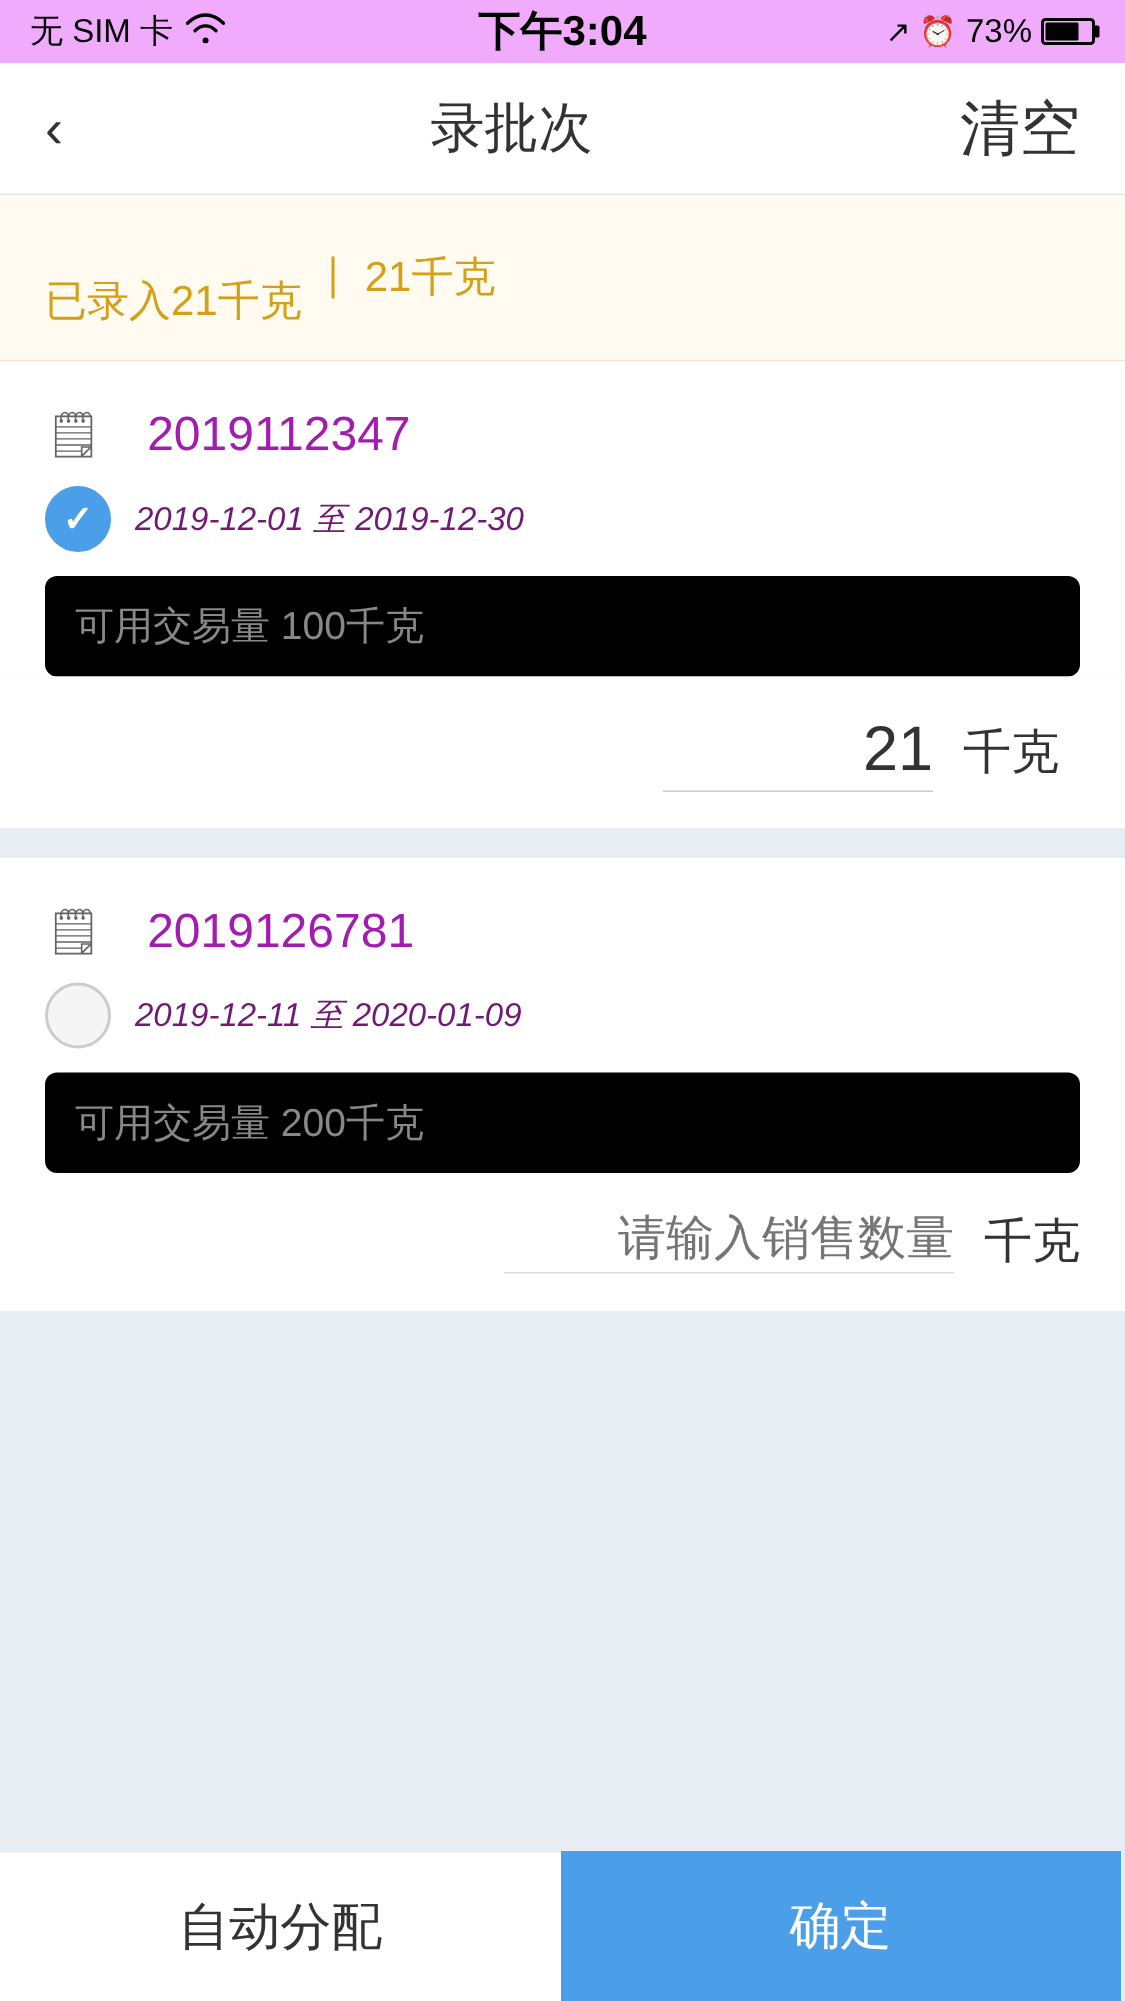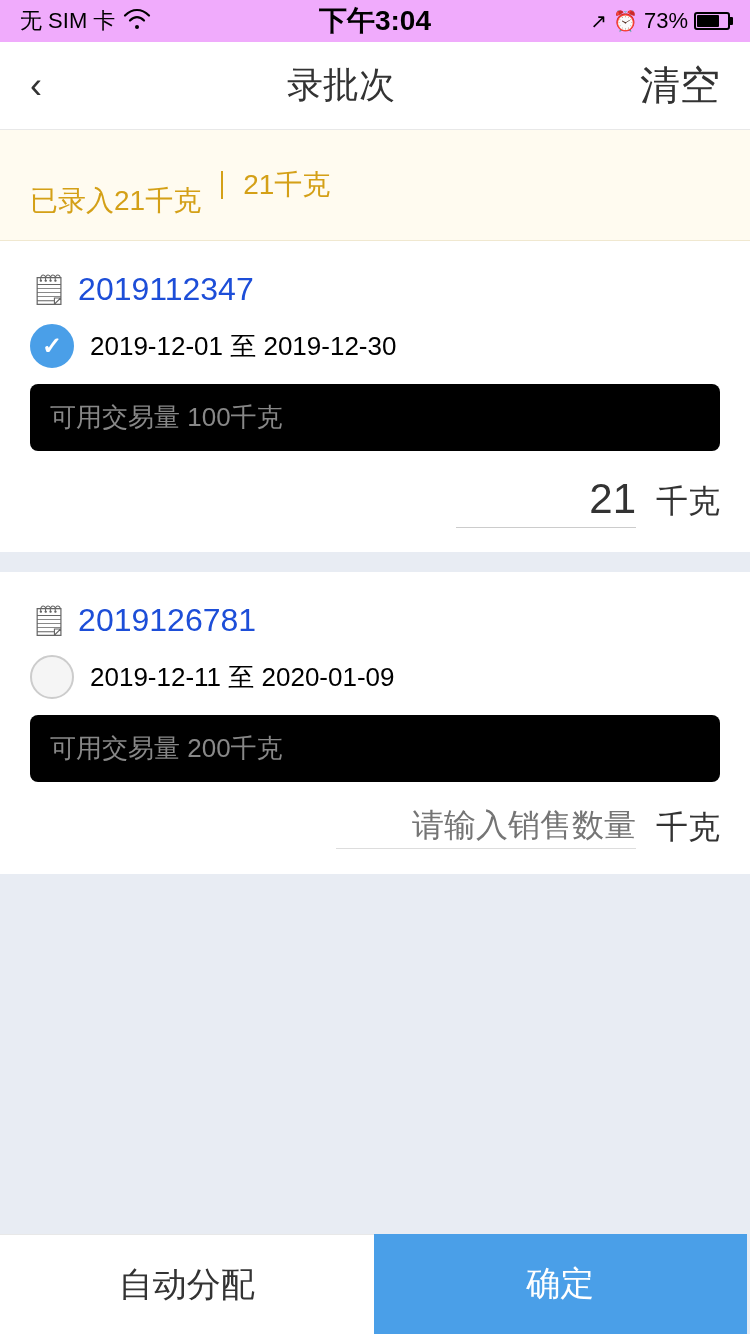--- a/index.html
+++ b/index.html
@@ -140,22 +140,23 @@
       margin-bottom: 16px;
     }
 
     .batch-doc-icon {
       font-size: 30px;
       color: #666;
     }
 
     .batch-id {
       font-size: 32px;
-      color: #1d4ed8;
+      color: #a21caf;
       font-weight: 500;
+      margin-left: 20px;
     }
 
     .batch-date-row {
       display: flex;
       align-items: center;
       gap: 16px;
       margin-bottom: 16px;
     }
 
     .radio-circle {
@@ -175,37 +176,38 @@
       border-color: #4a9fe8;
     }
 
     .radio-check {
       color: #fff;
       font-size: 24px;
       font-weight: bold;
     }
 
     .batch-date {
-      font-size: 26px;
-      color: #000000;
+      font-size: 22px;
+      color: #701a75;
+      font-style: italic;
     }
 
     .batch-available {
       background: #000000;
       border-radius: 8px;
       padding: 16px 20px;
       font-size: 26px;
       color: #888;
       margin-bottom: 0;
     }
 
     
     .quantity-row {
       background: #fff;
-      padding: 24px 30px;
+      padding: 24px 44px;
       display: flex;
       align-items: center;
       justify-content: flex-end;
       gap: 20px;
     }
 
     .quantity-value {
       font-size: 42px;
       color: #333;
       font-weight: 500;

